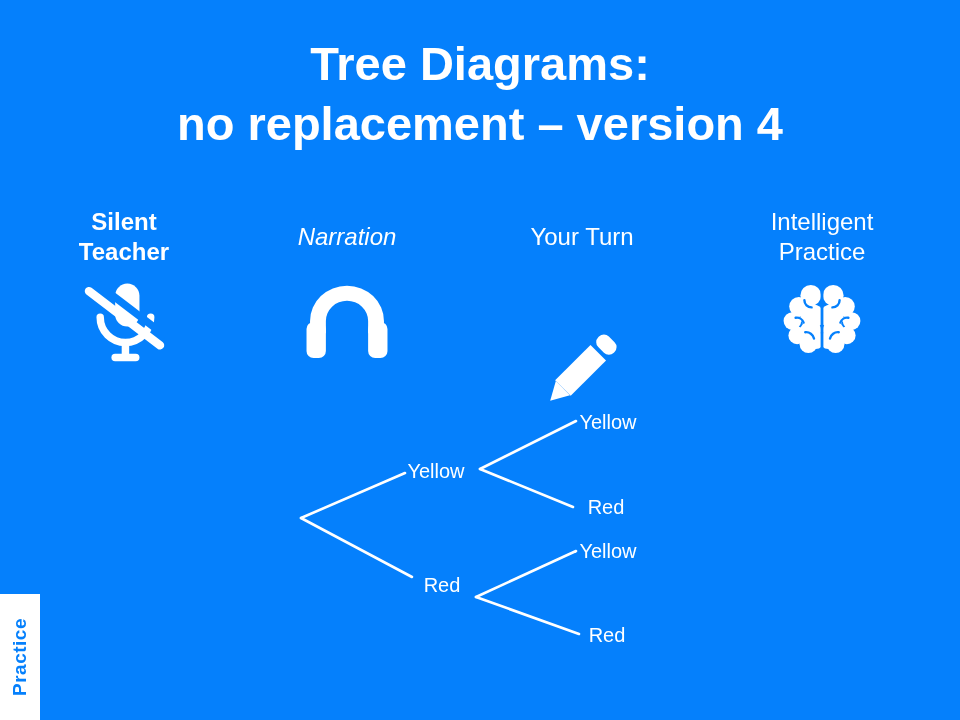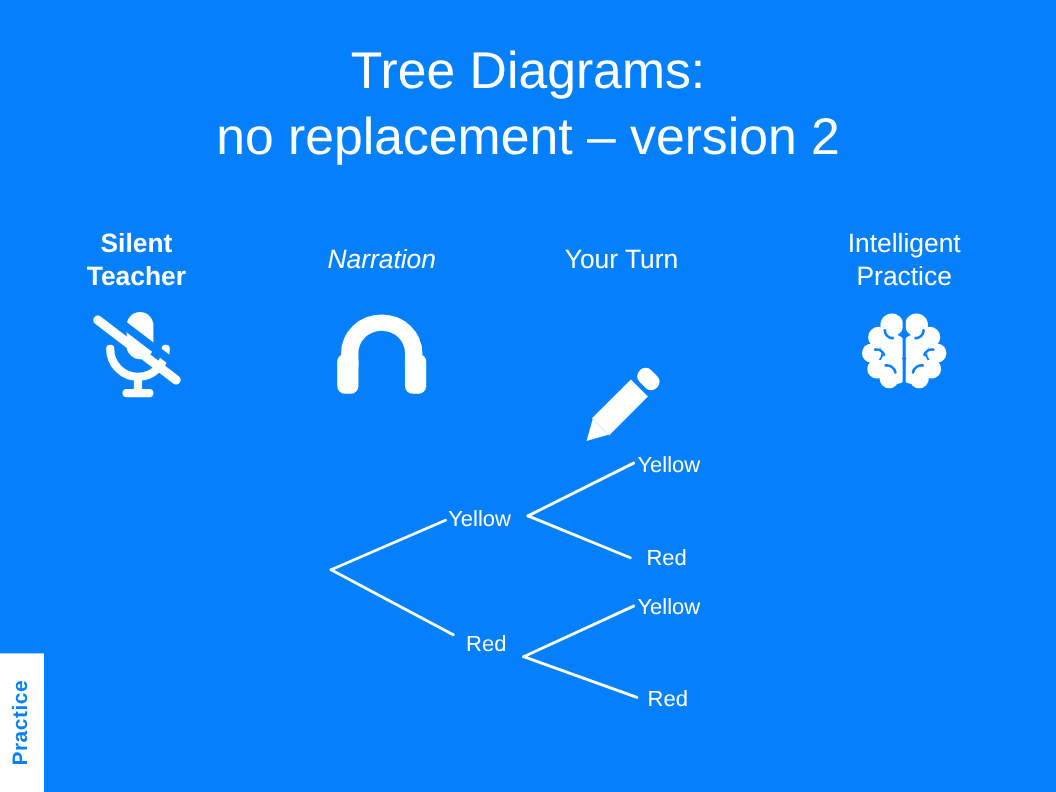--- a/index.html
+++ b/index.html
@@ -3,33 +3,33 @@
 <meta charset="utf-8">
 <style>
   html,body{margin:0;padding:0;background:#333;}
   .slide{
     position:relative; width:960px; height:720px; overflow:hidden;
     background:#0580FC; color:#fff;
     font-family:"Liberation Sans", sans-serif;
   }
   .title{
     position:absolute; top:34px; left:0; width:960px;
-    text-align:center; font-size:47px; line-height:60px; font-weight:400;
+    text-align:center; font-size:47px; line-height:60px; font-weight:700;
   }
   .mode-col{
     position:absolute; top:206px; width:230px;
     display:flex; flex-direction:column; align-items:center;
   }
   .mode-col .mode-label{
     height:62px; display:flex; align-items:center; justify-content:center;
     text-align:center; font-size:24px; line-height:30px; font-weight:400;
   }
   .mode-col.c1{left:9px;}   .mode-col.c1 .mode-label{max-width:105px;font-weight:bold;}
   .mode-col.c2{left:232px;font-style:italic;}
-  .mode-col.c3{left:450px;gap:48px;}
+  .mode-col.c3{left:467px;gap:48px;}
   .mode-col.c4{left:707px;} .mode-col.c4 .mode-label{max-width:130px;}
   .mode-icon{margin-top:12px; height:82px; display:flex; align-items:center; justify-content:center;}
   .tree{
     position:absolute; left:290px; top:400px;
   }
   .tree text{
     fill:#ffffff; font-family:"Liberation Sans", sans-serif;
     font-size:20px;
   }
   .tree line{stroke:#ffffff; stroke-width:2.6; stroke-linecap:round;}
@@ -42,21 +42,21 @@
     color:#0580FC; font-size:19px; font-weight:700; letter-spacing:0.5px;
   }
 </style>
 </head>
 <body>
 
 <div class="slide">
 
   <div class="title">
     <span>Tree Diagrams:</span><br>
-    <span>no replacement – version 2</span>
+    <span>no replacement – version 4</span>
   </div>
 
   <div class="mode-col c1">
     <div class="mode-label">Silent Teacher</div>
     <div class="mode-icon">
       <svg width="95" height="86" viewBox="0 0 100 92">
         <rect x="40" y="6" width="26" height="46" rx="13" fill="#fff"></rect>
         <path d="M24,42 a27,27 0 0 0 54,0" fill="none" stroke="#fff" stroke-width="8" stroke-linecap="round"></path>
         <rect x="47" y="67" width="8" height="16" fill="#fff"></rect>
         <rect x="36" y="81" width="30" height="8" rx="4" fill="#fff"></rect>

